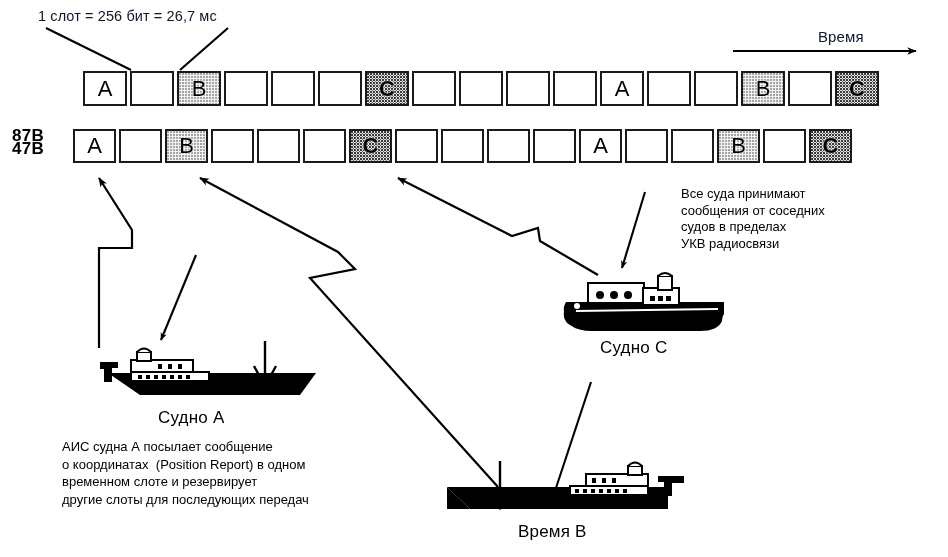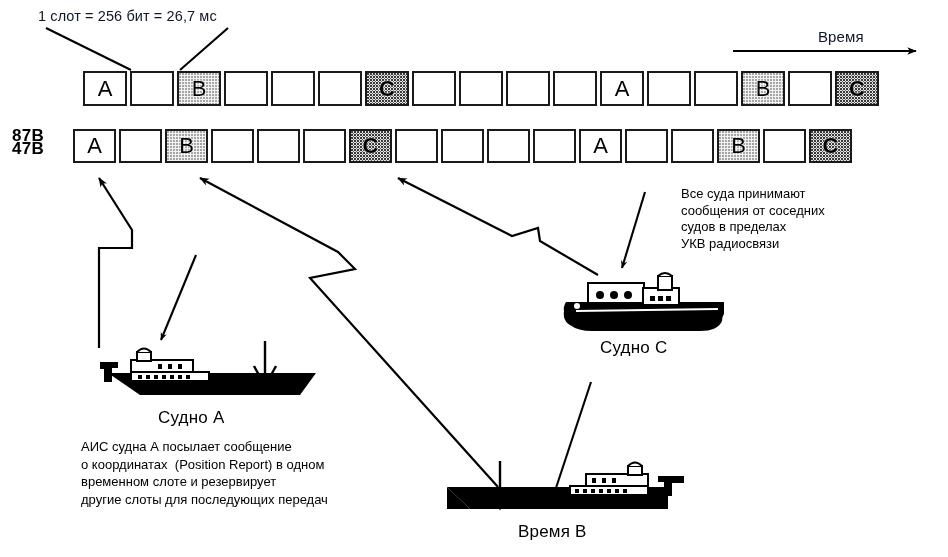--- a/index.html
+++ b/index.html
@@ -70,21 +70,21 @@
 
   
   .shiplabel{font-size:17px;white-space:nowrap;letter-spacing:0.2px;}
   #lab-ship-a{left:158px;top:408px;}
   #lab-ship-b{left:518px;top:522px;}
   #lab-ship-c{left:600px;top:338px;}
 
   
   .note{font-size:13px;line-height:16.5px;white-space:pre;}
   #note-right{left:681px;top:186px;}
-  #note-left{left:81px;top:438px;line-height:17.5px;}
+  #note-left{left:62px;top:438px;line-height:17.5px;}
 
   svg.overlay{position:absolute;left:0;top:0;width:948px;height:557px;
               pointer-events:none;overflow:visible;}
 </style>
 </head>
 <body>
 
 <div id="stage">
 
   <div class="abs caption" id="cap-slot">1 слот = 256 бит = 26,7 мс</div>

